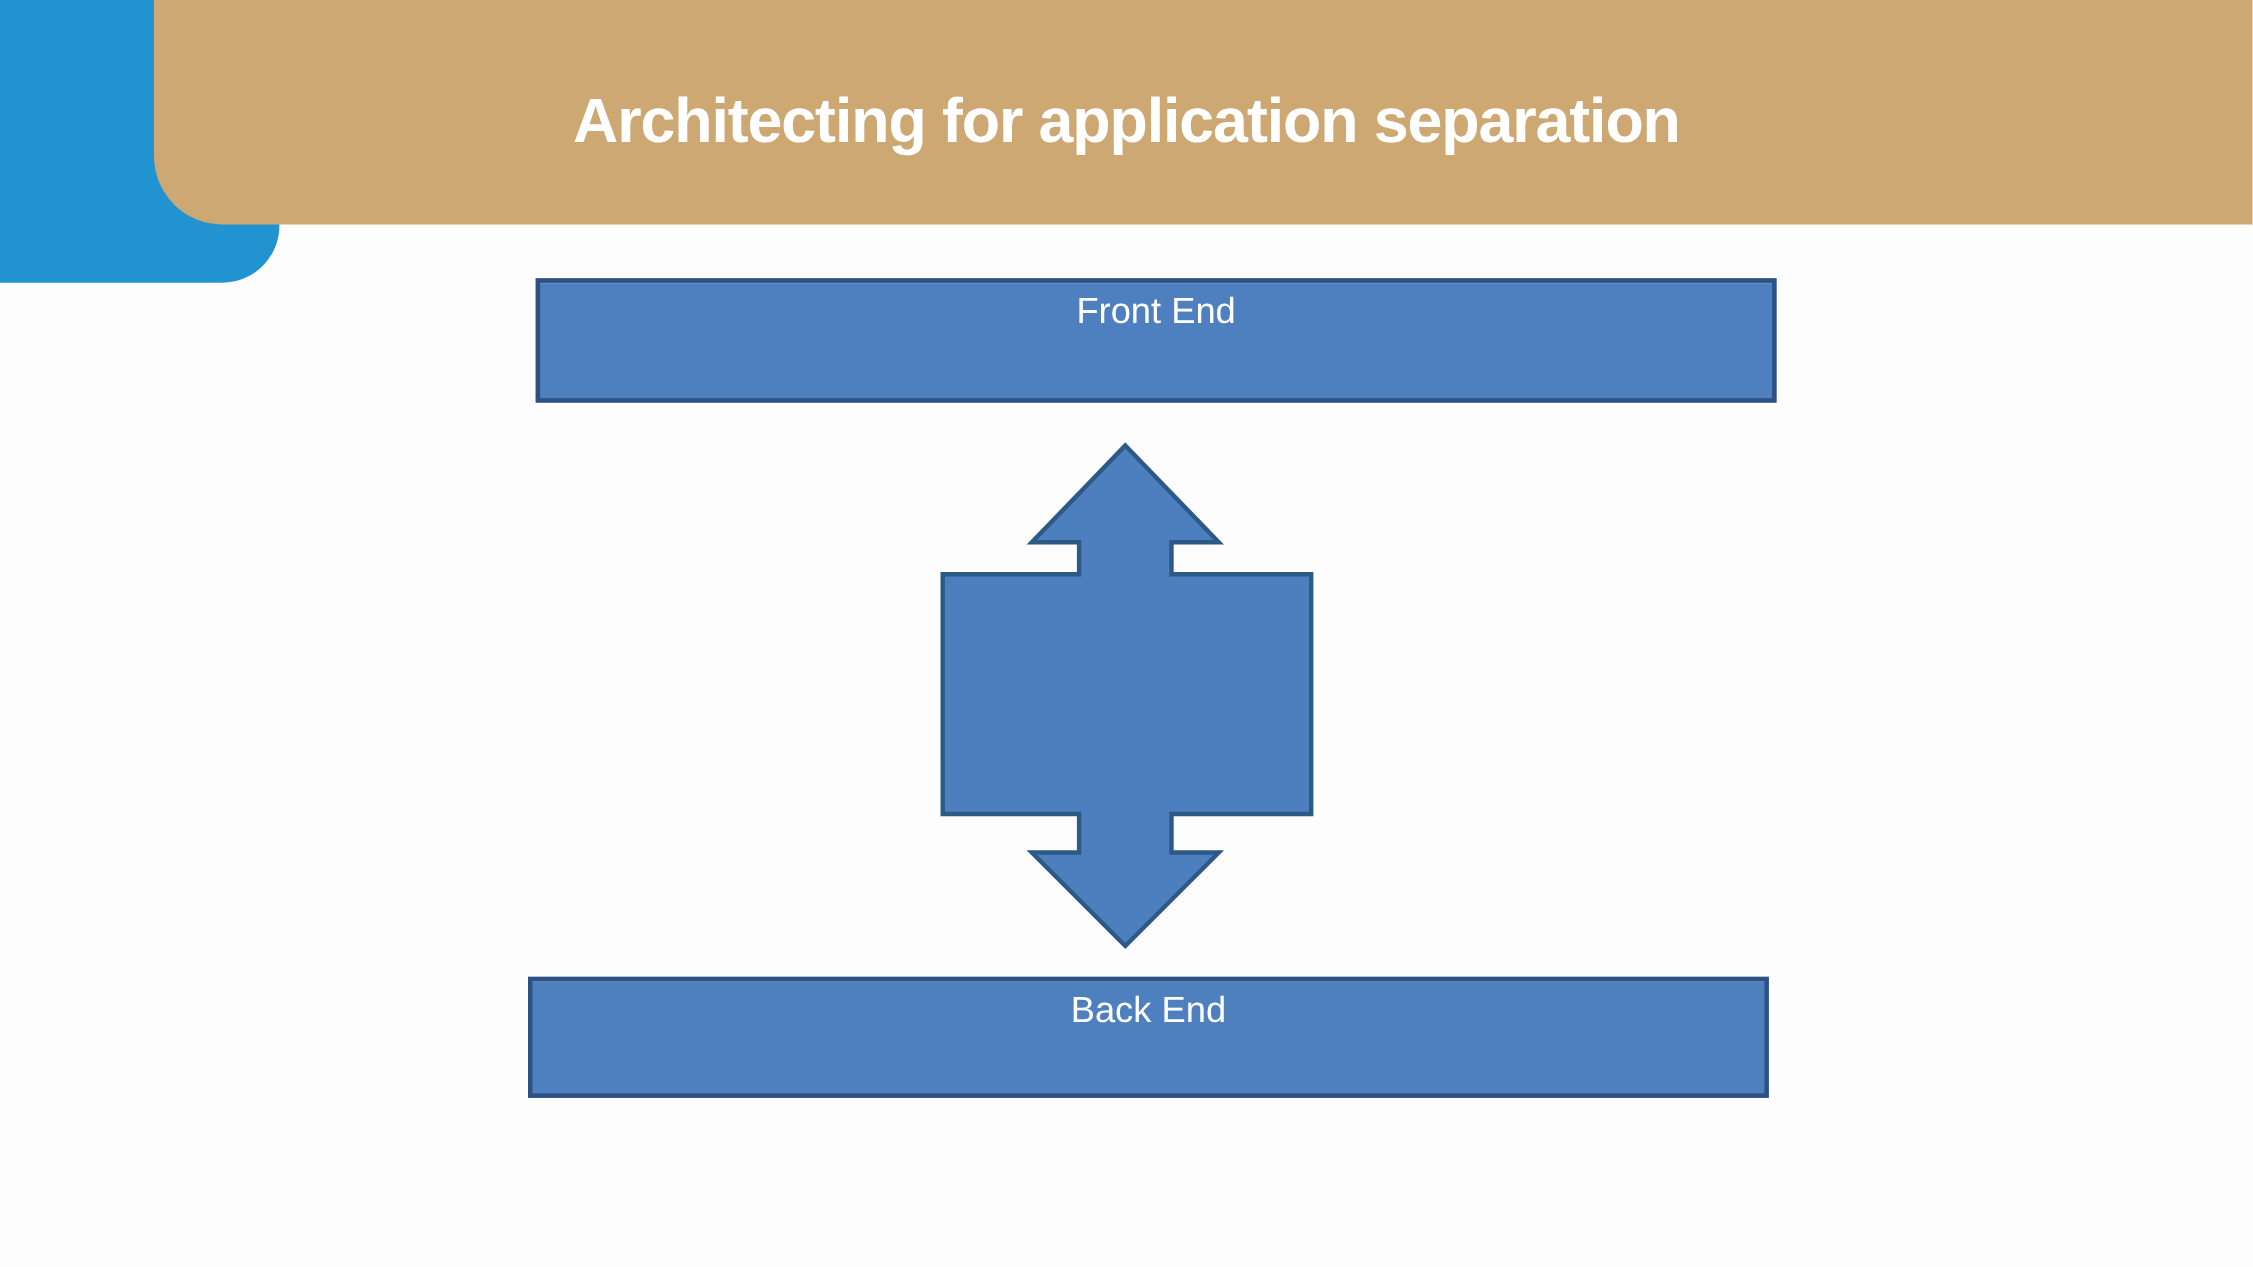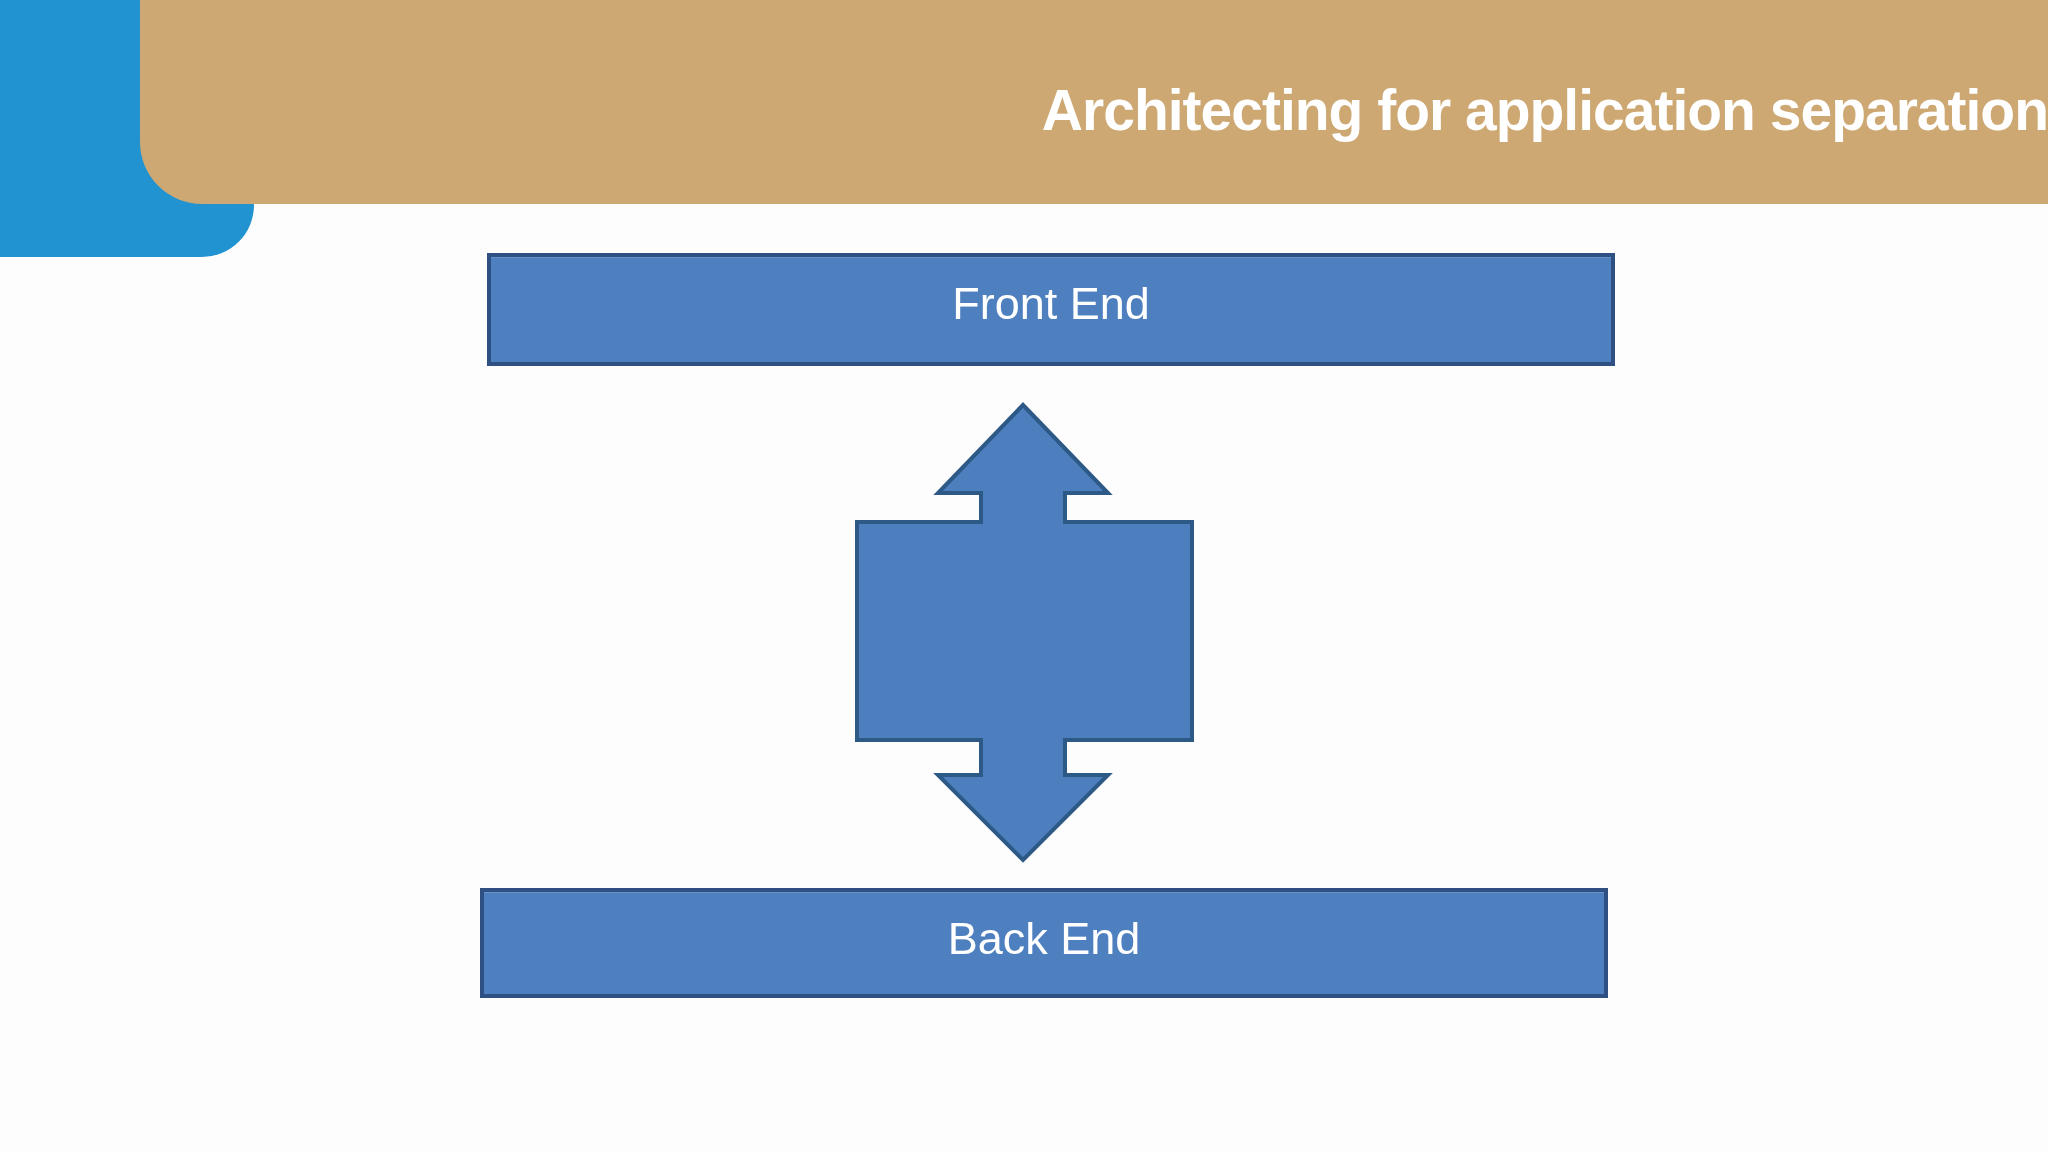--- a/index.html
+++ b/index.html
@@ -37,44 +37,44 @@
     border-radius: 0 0 0 62px;
     z-index: 2;
   }
   .slide-title {
     position: absolute;
     left: 0;
     right: 0;
     top: 82px;
     margin: 0;
     z-index: 3;
-    text-align: right;
+    text-align: center;
     color: #ffffff;
     font-size: 57px;
     font-weight: bold;
     letter-spacing: -1px;
     line-height: 1;
   }
   
   .node {
     position: absolute;
     box-sizing: border-box;
     background: #4e80bf;
     border: 4px solid #2e5083;
     box-shadow: inset 0 1px 0 rgba(255,255,255,0.15);
     z-index: 4;
   }
   .node-front { left: 487px; top: 253px; width: 1128px; height: 113px; }
   .node-back  { left: 480px; top: 888px; width: 1128px; height: 110px; }
   .node-label {
     display: block;
-    margin-top: 20px;
+    margin-top: 6px;
     text-align: center;
     color: #ffffff;
-    font-size: 45px;
+    font-size: 33px;
     line-height: 1.2;
   }
   
   .arrow-svg {
     position: absolute;
     left: 850px;
     top: 400px;
     width: 350px;
     height: 466px;
     z-index: 4;

